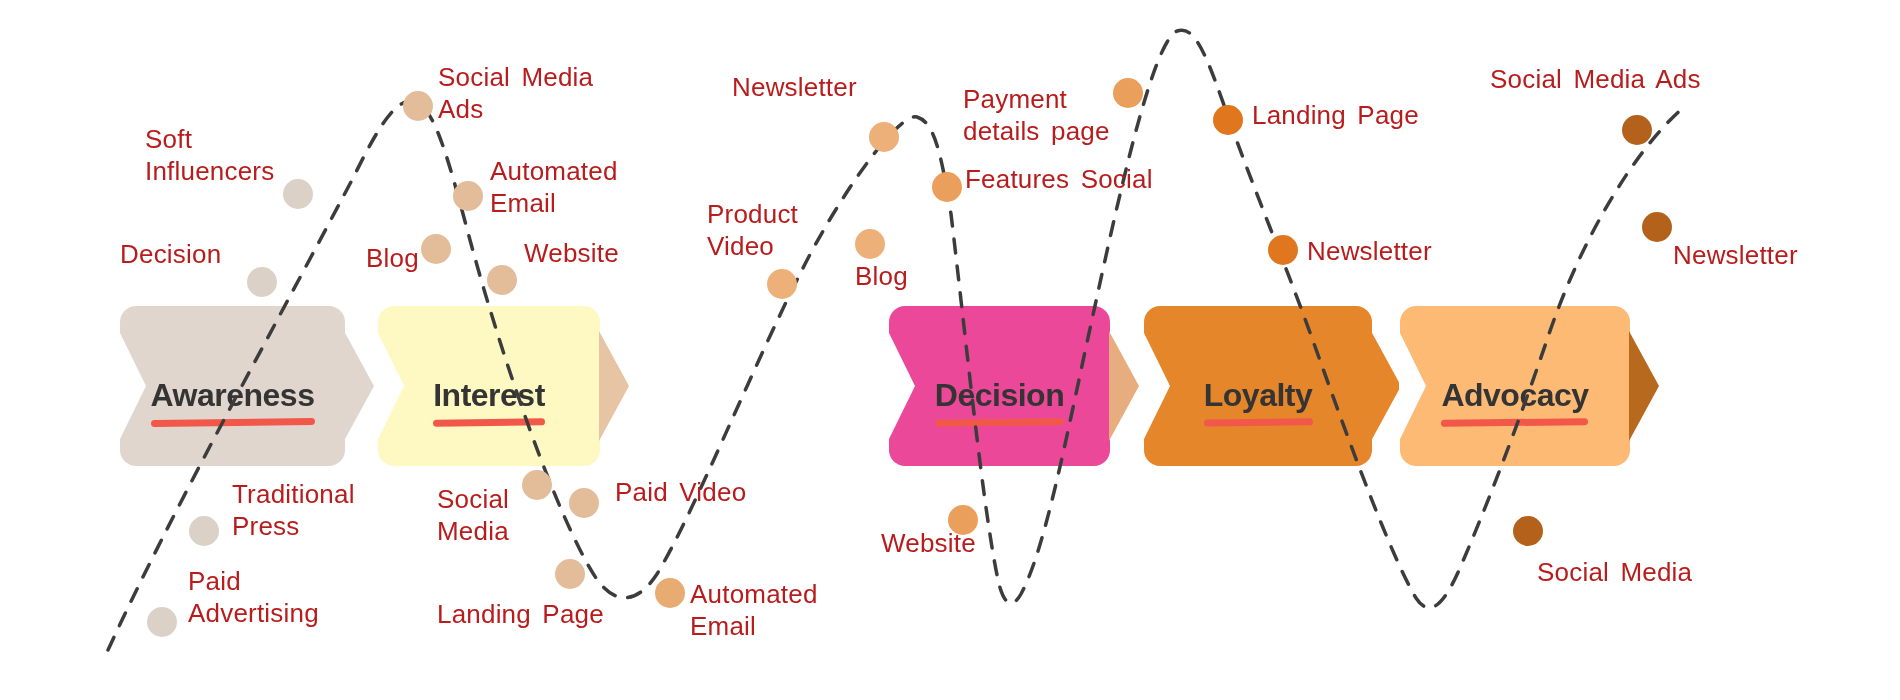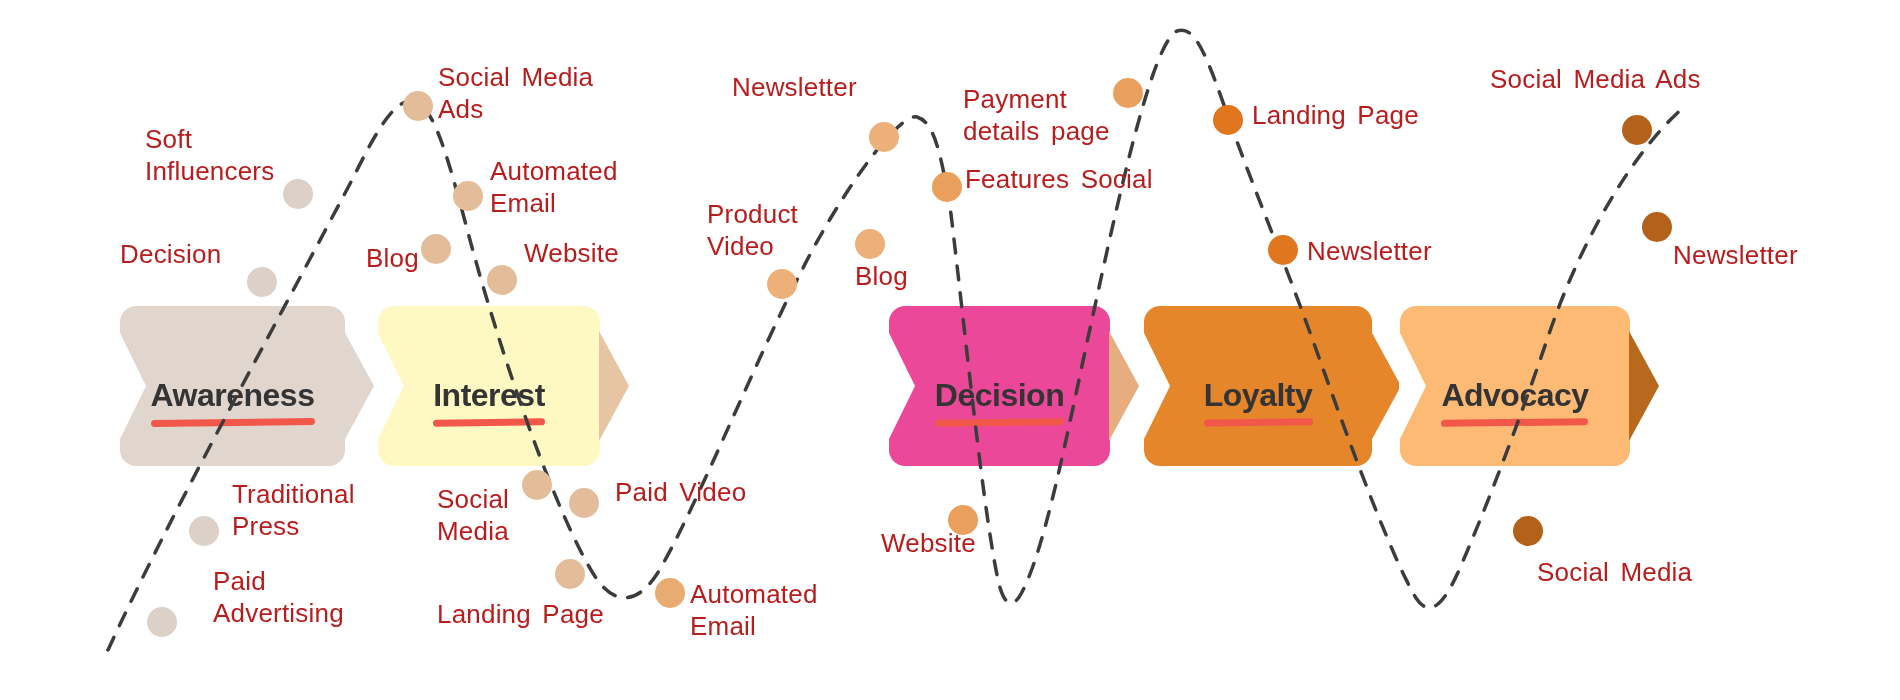--- a/index.html
+++ b/index.html
@@ -84,21 +84,21 @@
     </div>
     <div class="dot" style="left: 283px; top: 179px; background: rgb(219, 209, 199);"></div>
     <div class="tp-label" style="left: 145px; top: 124px;">Soft
 Influencers</div>
     <div class="dot" style="left: 247px; top: 267px; background: rgb(219, 209, 199);"></div>
     <div class="tp-label" style="left: 120px; top: 239px;">Decision</div>
     <div class="dot" style="left: 189px; top: 516px; background: rgb(219, 209, 199);"></div>
     <div class="tp-label" style="left: 232px; top: 479px;">Traditional
 Press</div>
     <div class="dot" style="left: 147px; top: 607px; background: rgb(219, 209, 199);"></div>
-    <div class="tp-label" style="left: 188px; top: 566px; margin-left: 25px;">Paid
+    <div class="tp-label" style="left: 188px; top: 566px;">Paid
 Advertising</div>
     <div class="stage-block" style="left: 378px; width: 222px; background: #fef9c3;">
       <div class="stage-tip" style="left: 221px; background: rgb(230, 196, 164);"></div>
       <div class="stage-notch"></div>
       <div class="stage-label-wrap"><div class="stage-inner"><div class="stage-text">Interest</div><div class="stage-underline" style="background: rgb(242, 88, 74);"></div></div></div>
     </div>
     <div class="dot" style="left: 403px; top: 91px; background: rgb(227, 189, 154);"></div>
     <div class="tp-label" style="left: 438px; top: 62px;">Social Media
 Ads</div>
     <div class="dot" style="left: 421px; top: 234px; background: rgb(227, 189, 154);"></div>

